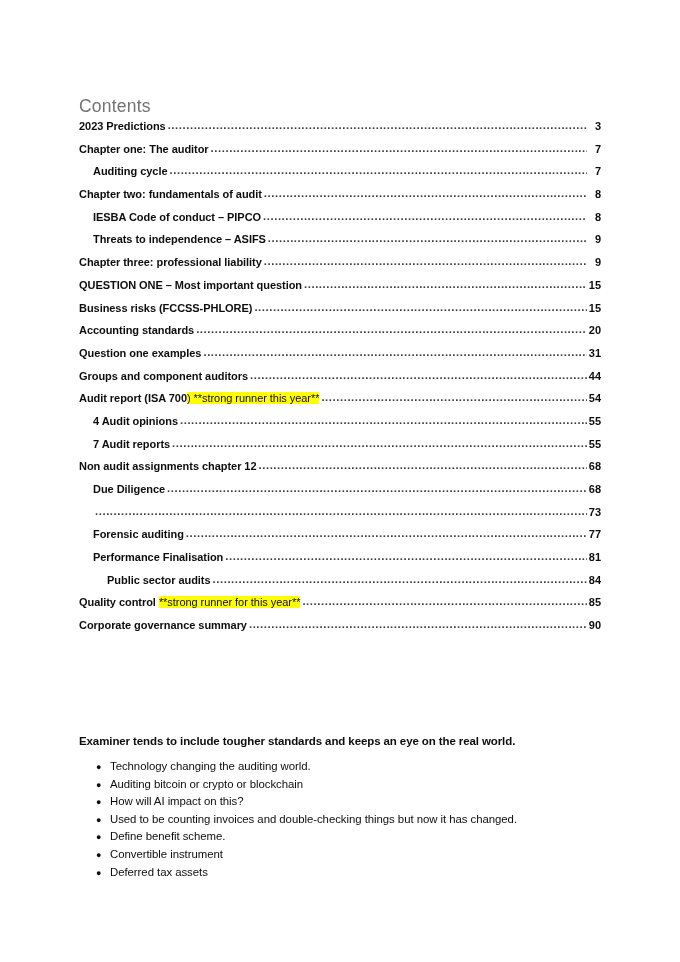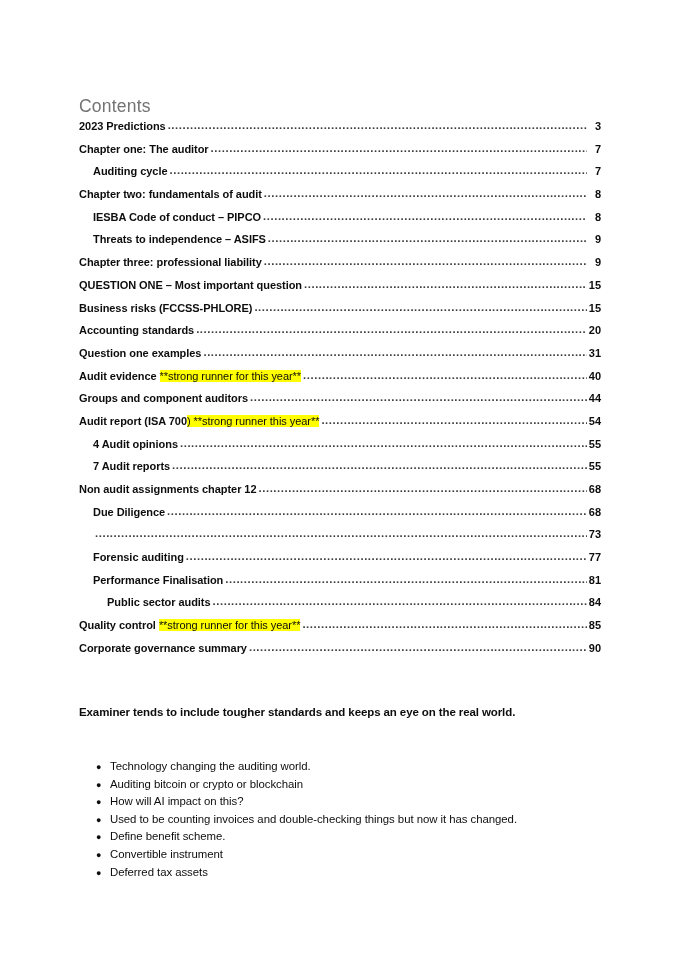--- a/index.html
+++ b/index.html
@@ -97,21 +97,21 @@
     width: 680px;
     text-align: center;
     font-size: 13.3px;
     font-weight: bold;
     color: #0d0d0d;
     letter-spacing: -0.1px;
   }
 
   .lead-line {
     position: absolute;
-    top: 706px;
+    top: 735px;
     left: 79px;
     font-size: 11.5px;
     font-weight: bold;
     color: #0d0d0d;
     letter-spacing: -0.1px;
     white-space: nowrap;
   }
 
   .bullets {
     position: absolute;
@@ -195,25 +195,20 @@
       </div>
       <div class="toc-row lvl1">
         <span class="toc-title">Accounting standards</span>
         <span class="toc-leader"></span>
         <span class="toc-page">20</span>
       </div>
       <div class="toc-row lvl1">
         <span class="toc-title">Question one examples</span>
         <span class="toc-leader"></span>
         <span class="toc-page">31</span>
-      </div>
-      <div class="toc-row lvl1">
-        <span class="toc-title"><span class="plain">Audit evidence </span><span class="hl">**strong runner for this year**</span></span>
-        <span class="toc-leader"></span>
-        <span class="toc-page">40</span>
       </div>
       <div class="toc-row lvl1">
         <span class="toc-title">Groups and component auditors</span>
         <span class="toc-leader"></span>
         <span class="toc-page">44</span>
       </div>
       <div class="toc-row lvl1">
         <span class="toc-title"><span class="plain">Audit report (ISA 700</span><span class="hl">) **strong runner this year**</span></span>
         <span class="toc-leader"></span>
         <span class="toc-page">54</span>

